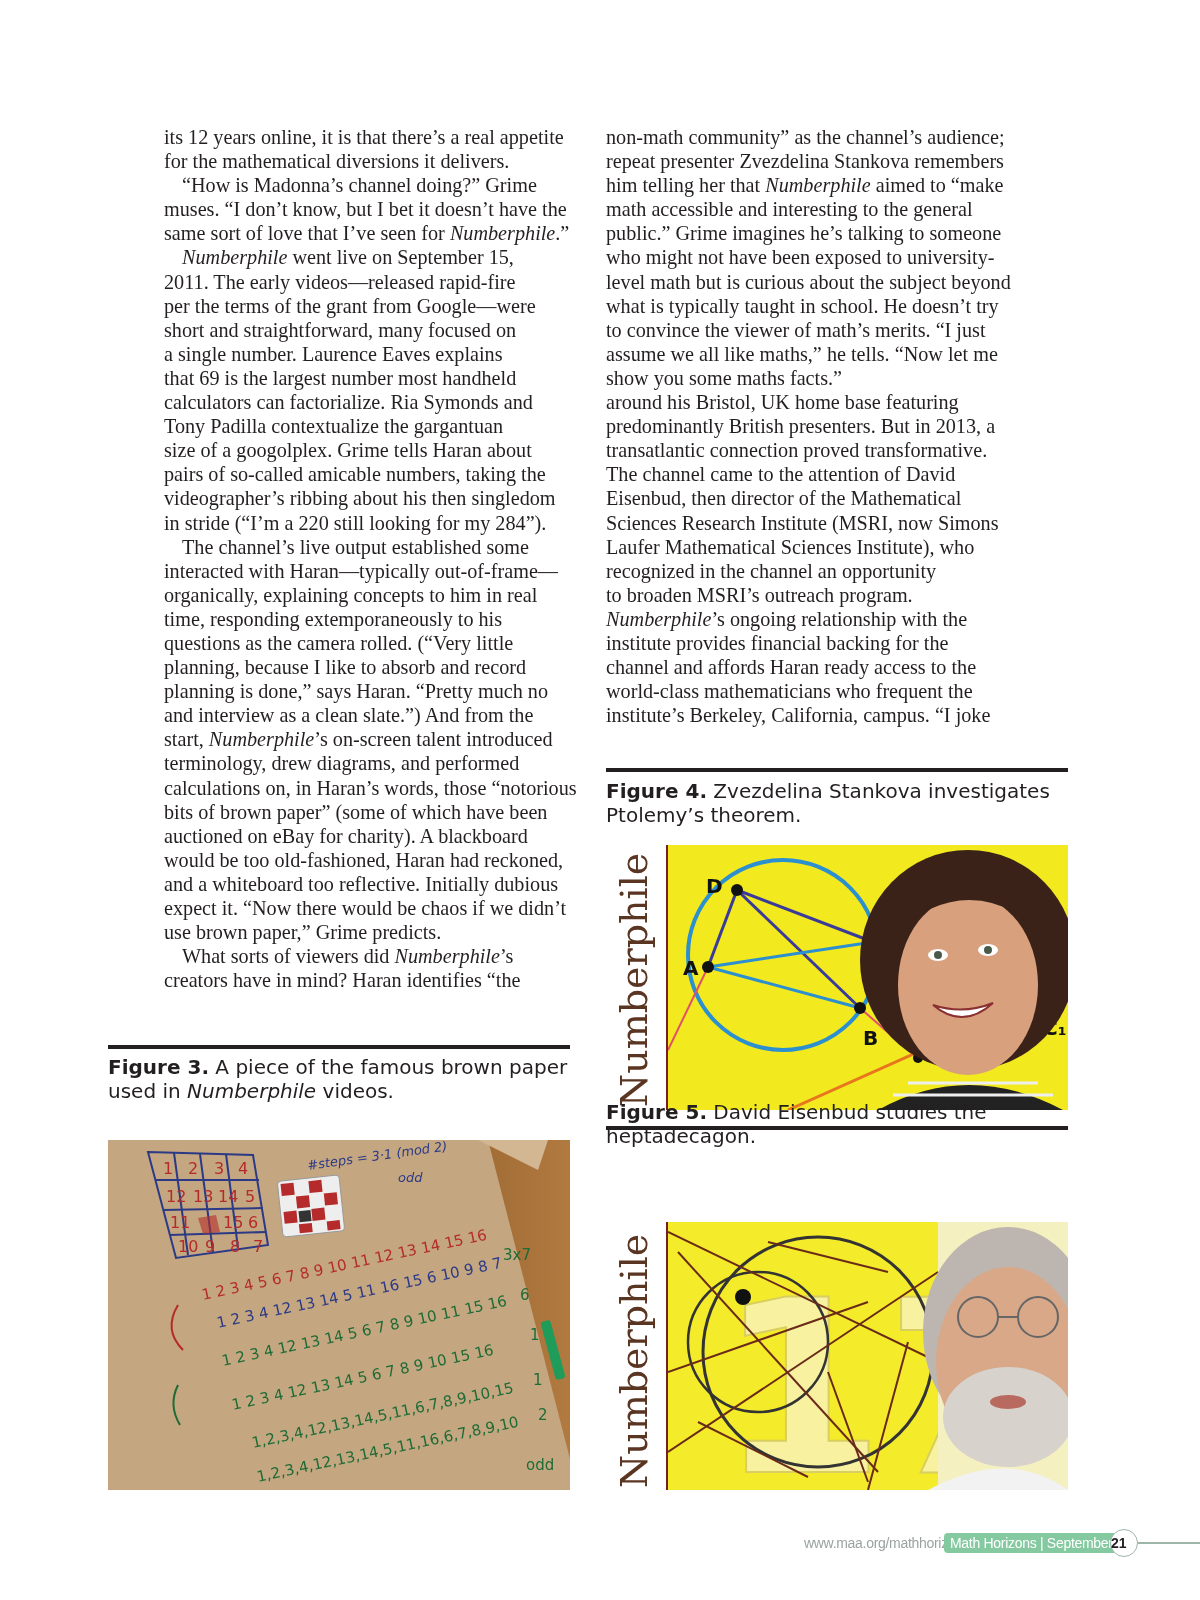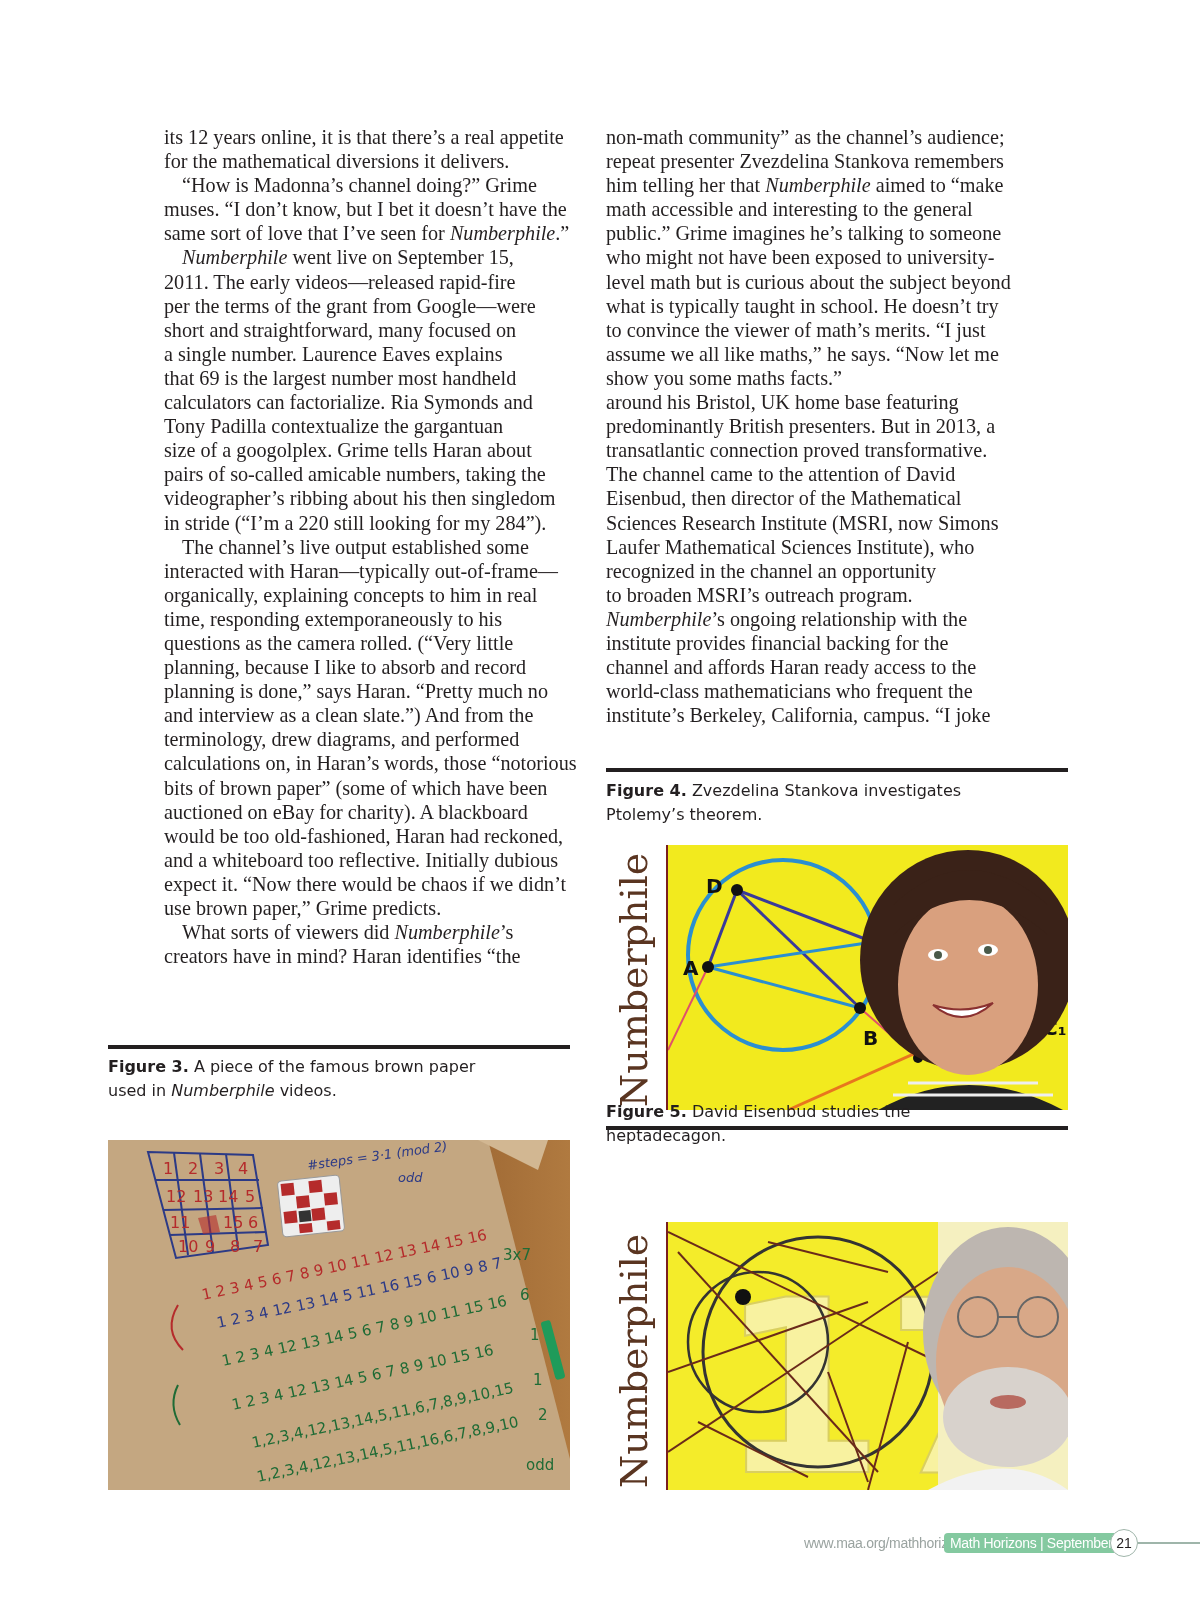--- a/index.html
+++ b/index.html
@@ -11,21 +11,21 @@
     line-height: 24.1px;
     color: #231f20;
     margin: 0;
   }
   .body-text .line { display: block; white-space: nowrap; }
   .body-text .indent { padding-left: 18px; }
   .rule { position: absolute; height: 4px; background: #231f20; }
   .caption {
     position: absolute;
     font-family: "DejaVu Sans", sans-serif;
-    font-size: 16px;
+    font-size: 20px;
     line-height: 24px;
     color: #231f20;
     margin: 0;
   }
   .caption .fig-label { font-weight: bold; }
   .caption .line { display: block; white-space: nowrap; }
   .figure-img { position: absolute; overflow: hidden; }
   .footer-url {
     position: absolute; left: 804px; top: 1535px;
     font-family: "Liberation Sans", sans-serif; font-size: 14px; color: #9aa3a0;
@@ -33,22 +33,22 @@
   }
   .footer-badge {
     position: absolute; left: 944px; top: 1533px; height: 20px; width: 170px;
     background: #84c9a0; border-radius: 4px 0 0 4px;
     font-family: "Liberation Sans", sans-serif; font-size: 14px; color: #ffffff;
     line-height: 20px; padding-left: 6px; box-sizing: border-box; letter-spacing: -0.3px;
   }
   .footer-page {
     position: absolute; left: 1110px; top: 1529px; width: 26px; height: 26px;
     border-radius: 50%; background: #ffffff; border: 1.5px solid #9fb5aa;
-    font-family: "Liberation Sans", sans-serif; font-weight: normal; font-size: 14px;
-    text-align: center; line-height: 26px; color: #231f20; box-sizing: content-box;
+    font-family: "Liberation Sans", sans-serif; font-weight: bold; font-size: 14px;
+    text-align: left; line-height: 26px; color: #231f20; box-sizing: content-box;
   }
   .footer-line { position: absolute; left: 1138px; top: 1542px; width: 62px; height: 1.5px; background: #9fb5aa; }
   .np-logo {
     position: absolute;
     font-family: "DejaVu Serif", serif; font-size: 38px; color: #5a3521;
     transform: rotate(-90deg); transform-origin: left top; white-space: nowrap;
   }
 </style>
 </head>
 <body>
@@ -72,20 +72,21 @@
     <span class="line">videographer’s ribbing about his then singledom</span>
     <span class="line">in stride (“I’m a 220 still looking for my 284”).</span>
     <span class="line indent">The channel’s live output established some</span>
     <span class="line">interacted with Haran—typically out-of-frame—</span>
     <span class="line">organically, explaining concepts to him in real</span>
     <span class="line">time, responding extemporaneously to his</span>
     <span class="line">questions as the camera rolled. (“Very little</span>
     <span class="line">planning, because I like to absorb and record</span>
     <span class="line">planning is done,” says Haran. “Pretty much no</span>
     <span class="line">and interview as a clean slate.”) And from the</span>
+    <span class="line">start, <i>Numberphile</i>’s on-screen talent introduced</span>
     <span class="line">terminology, drew diagrams, and performed</span>
     <span class="line">calculations on, in Haran’s words, those “notorious</span>
     <span class="line">bits of brown paper” (some of which have been</span>
     <span class="line">auctioned on eBay for charity). A blackboard</span>
     <span class="line">would be too old-fashioned, Haran had reckoned,</span>
     <span class="line">and a whiteboard too reflective. Initially dubious</span>
     <span class="line">expect it. “Now there would be chaos if we didn’t</span>
     <span class="line">use brown paper,” Grime predicts.</span>
     <span class="line indent">What sorts of viewers did <i>Numberphile</i>’s</span>
     <span class="line">creators have in mind? Haran identifies “the</span>
@@ -94,21 +95,21 @@
 <div class="col body-text" style="left:606px; top:125px; width:470px;" id="right-col">
     <span class="line">non-math community” as the channel’s audience;</span>
     <span class="line">repeat presenter Zvezdelina Stankova remembers</span>
     <span class="line">him telling her that <i>Numberphile</i> aimed to “make</span>
     <span class="line">math accessible and interesting to the general</span>
     <span class="line">public.” Grime imagines he’s talking to someone</span>
     <span class="line">who might not have been exposed to university-</span>
     <span class="line">level math but is curious about the subject beyond</span>
     <span class="line">what is typically taught in school. He doesn’t try</span>
     <span class="line">to convince the viewer of math’s merits. “I just</span>
-    <span class="line">assume we all like maths,” he says. “Now let me</span>
+    <span class="line">assume we all like maths,” he tells. “Now let me</span>
     <span class="line">show you some maths facts.”</span>
     <span class="line">around his Bristol, UK home base featuring</span>
     <span class="line">predominantly British presenters. But in 2013, a</span>
     <span class="line">transatlantic connection proved transformative.</span>
     <span class="line">The channel came to the attention of David</span>
     <span class="line">Eisenbud, then director of the Mathematical</span>
     <span class="line">Sciences Research Institute (MSRI, now Simons</span>
     <span class="line">Laufer Mathematical Sciences Institute), who</span>
     <span class="line">recognized in the channel an opportunity</span>
     <span class="line">to broaden MSRI’s outreach program.</span>

